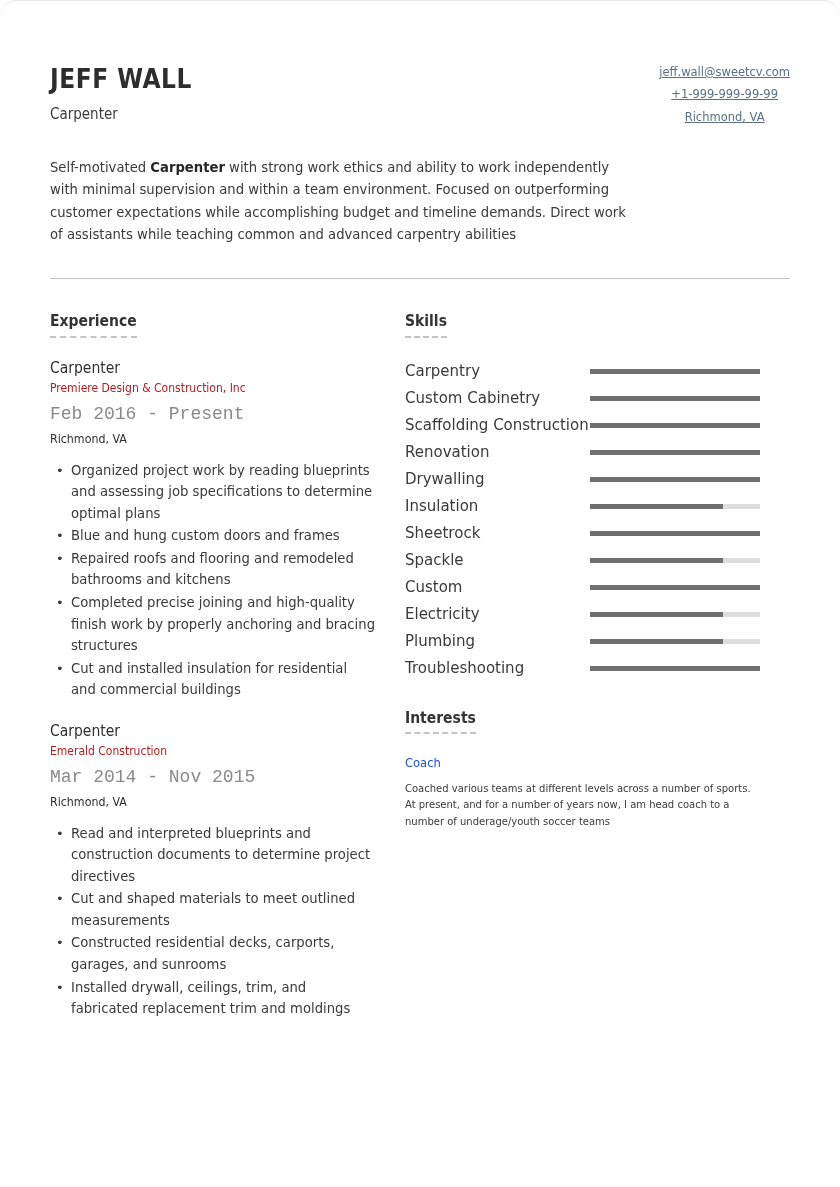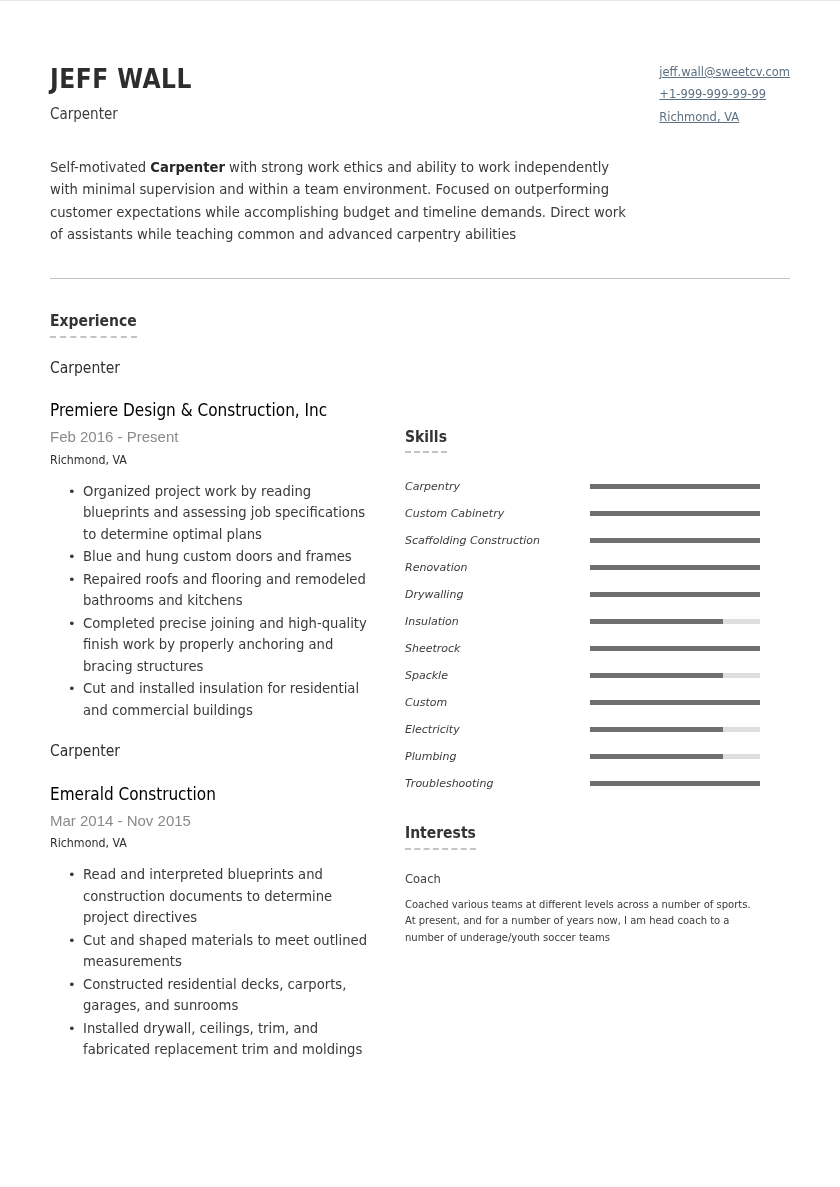--- a/index.html
+++ b/index.html
@@ -11,20 +11,21 @@
     font-family: "DejaVu Sans", sans-serif;
   }
   .page {
     position: relative;
     width: 840px;
     height: 1187px;
     background: #ffffff;
     box-sizing: border-box;
     border-top: 1px solid #e8e8e8;
     overflow: hidden;
+    border-radius: 17px;
   }
   .inner {
     padding: 56px 50px 0 50px;
   }
 
   
   .header {
     display: flex;
     align-items: flex-start;
     justify-content: space-between;
@@ -41,21 +42,21 @@
     white-space: nowrap;
   }
   .job-title {
     font-family: "DejaVu Sans Condensed", "Liberation Sans Narrow", "Liberation Sans", sans-serif;
     font-size: 15px;
     font-weight: normal;
     color: #3d3d3d;
     margin-top: 11px;
   }
   .contact {
-    text-align: left;
+    text-align: center;
     padding-top: 4px;
   }
   .contact-line {
     display: block;
     font-size: 11.5px;
     color: #5b7083;
     text-decoration: underline;
     line-height: 1.95;
     white-space: nowrap;
   }
@@ -72,21 +73,20 @@
 
   .divider {
     margin-top: 32px;
     border-top: 1px solid #c3c3c3;
   }
 
   
   .columns {
     display: flex;
     margin-top: 32px;
-    align-items: center;
   }
   .col-left { width: 355px; flex: none; padding-right: 30px; box-sizing: border-box; }
   .col-right { width: 355px; flex: none; }
 
   .section-title {
     font-family: "DejaVu Sans Condensed", "Liberation Sans Narrow", "Liberation Sans", sans-serif;
     font-size: 15.5px;
     font-weight: bold;
     color: #333333;
     display: inline-block;
@@ -99,28 +99,28 @@
   .entry { margin-top: 21px; }
   .entry-title {
     font-family: "DejaVu Sans Condensed", "Liberation Sans Narrow", "Liberation Sans", sans-serif;
     font-size: 15.5px;
     font-weight: normal;
     color: #2f2f2f;
     line-height: 1.25;
   }
   .entry-org {
     font-family: "DejaVu Sans Condensed", "Liberation Sans Narrow", "Liberation Sans", sans-serif;
-    font-size: 17px;
-    color: #000000;
-    margin-top: 21px;
+    font-size: 12px;
+    color: #b91c1c;
+    margin-top: 3px;
     line-height: 1.3;
   }
   .entry-date {
-    font-family: Liberation Sans, sans-serif;
-    font-size: 15px;
+    font-family: Liberation Mono, monospace;
+    font-size: 18px;
     color: #8a8a8a;
     margin-top: 6px;
     line-height: 1.3;
   }
   .entry-loc {
     font-family: "DejaVu Sans Condensed", "Liberation Sans Narrow", "Liberation Sans", sans-serif;
     font-size: 12.3px;
     color: #2f2f2f;
     margin-top: 6px;
     line-height: 1.3;
@@ -131,63 +131,61 @@
     padding-left: 18px;
     list-style: none;
   }
   ul.bullets li {
     position: relative;
     font-size: 13.2px;
     line-height: 1.63;
     color: #3a3a3a;
     margin-bottom: 1px;
     padding-left: 3px;
-    margin-left: 12px;
   }
   ul.bullets li:before {
     content: "\2022";
     position: absolute;
     left: -12px;
     top: 0;
     color: #3a3a3a;
     font-size: 13px;
   }
 
   
   .skills-list { margin-top: 20px; }
   .skill-row {
     display: flex;
     align-items: center;
     height: 27px;
   }
   .skill-name {
-    font-size: 11px;
+    font-size: 15px;
     color: #3a3a3a;
     flex: none;
     width: 185px;
     white-space: nowrap;
-    font-style: italic;
   }
   .skill-bar {
     position: relative;
     flex: 1;
     height: 5px;
     background: #dedede;
   }
   .skill-fill {
     position: absolute;
     left: 0; top: 0; bottom: 0;
     background: #6f6f6f;
   }
 
   
   .interest-title {
     font-family: "DejaVu Sans Condensed", "Liberation Sans Narrow", "Liberation Sans", sans-serif;
     font-size: 12.8px;
-    color: #404040;
+    color: #1d4ed8;
     margin-top: 21px;
   }
   .interest-text {
     font-size: 10px;
     line-height: 1.63;
     color: #3a3a3a;
     margin-top: 11px;
   }
 </style>
 </head>

